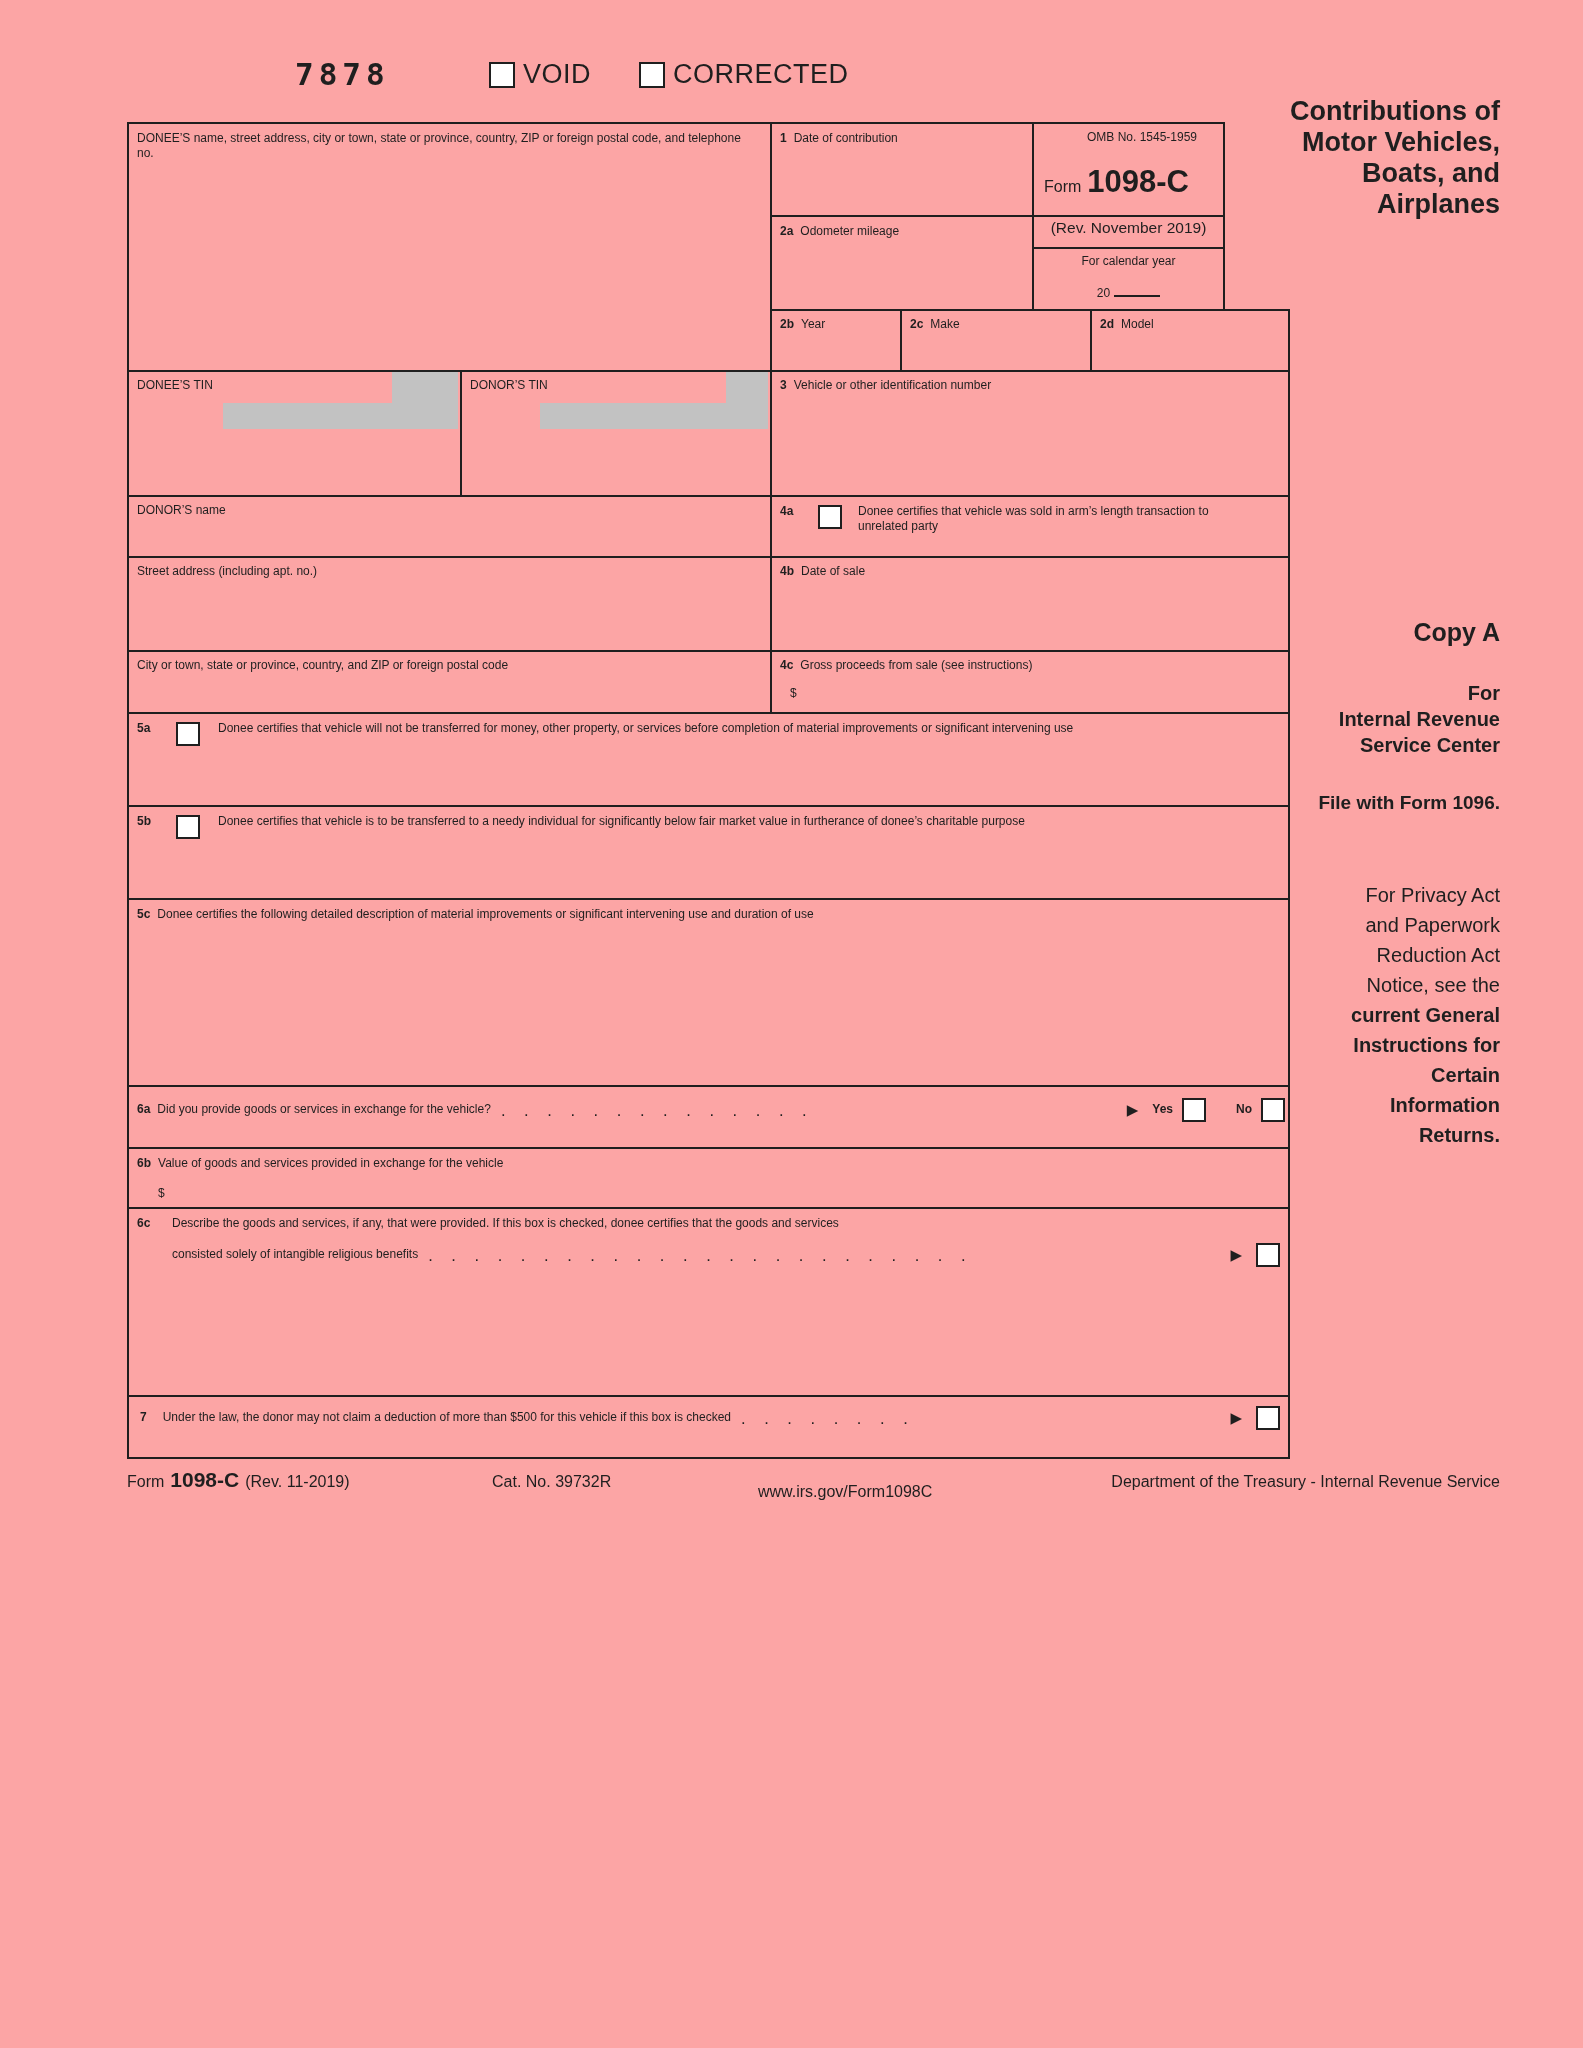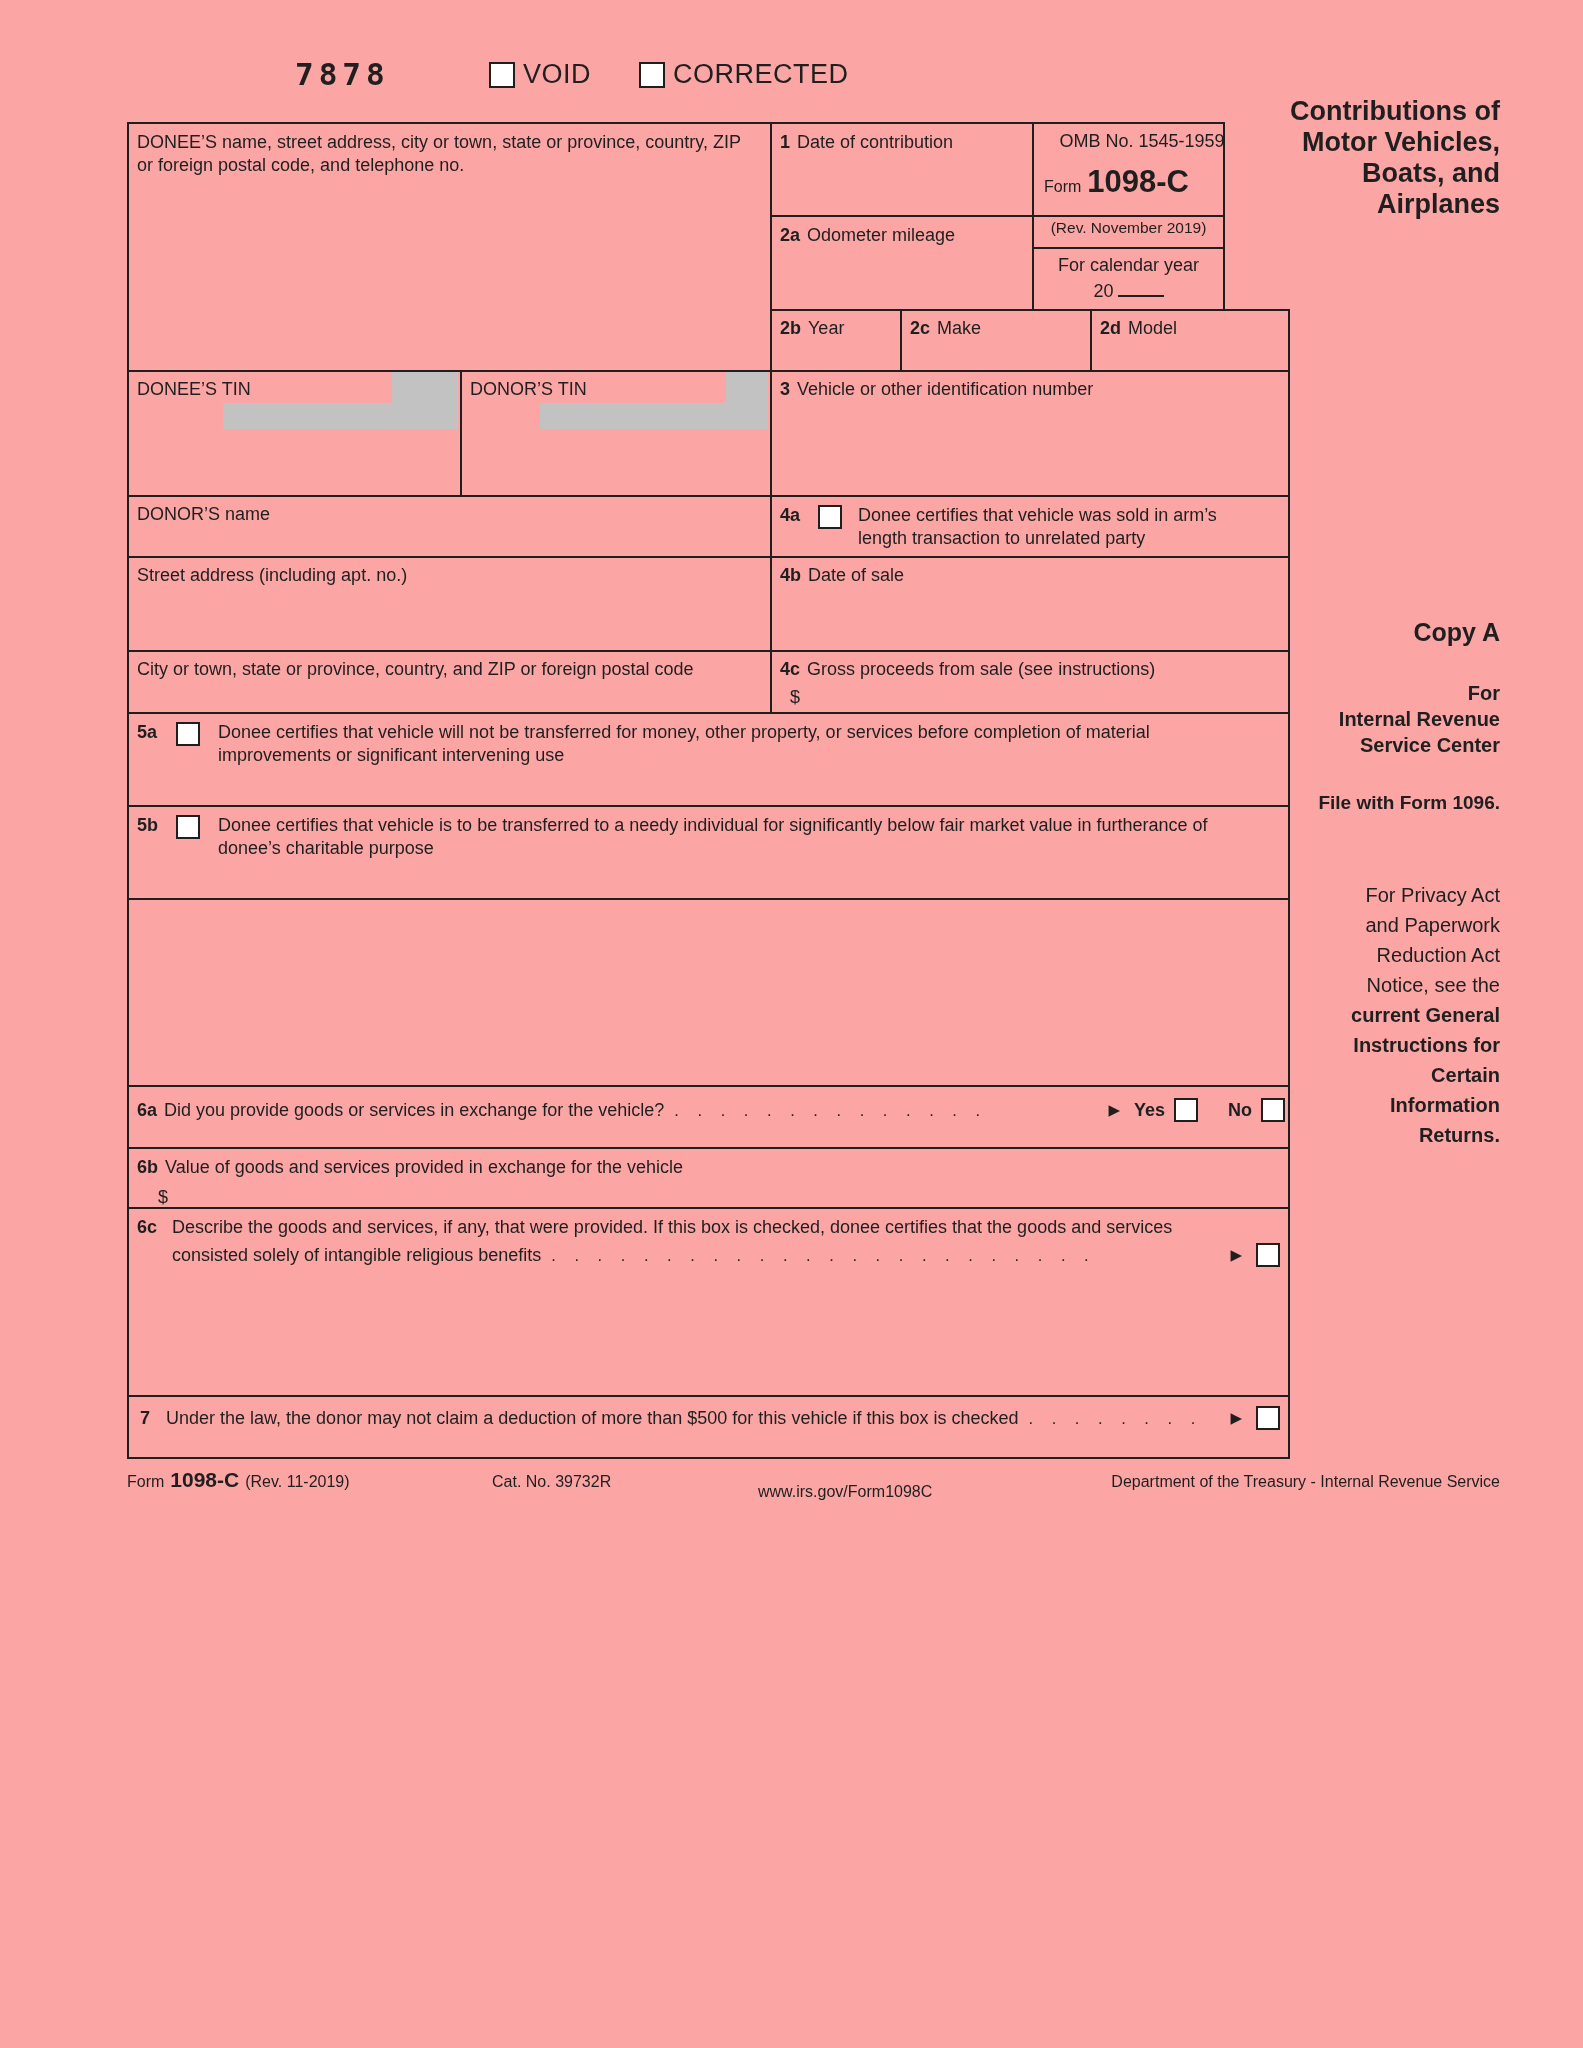--- a/index.html
+++ b/index.html
@@ -1,21 +1,21 @@
 <!DOCTYPE html>
 <html><head>
 <meta charset="utf-8">
 <style>
   html,body{margin:0;padding:0;background:#ffffff;}
   .page{position:relative;width:1583px;height:2048px;background:#fca5a5;overflow:hidden;
         font-family:"Liberation Sans",sans-serif;color:#1f1f1f;}
   .abs{position:absolute;}
   .hl,.vl{position:absolute;background:#1f1f1f;}
   .shade{position:absolute;background:#c2c2c2;}
-  .lbl{font-size:18px;line-height:1.27;}
+  .lbl{font-size:12px;line-height:1.27;}
   .sm{font-size:15.5px;}
   .ml{margin-left:7px;}
   .cb{position:absolute;width:24px;height:24px;border:2px solid #1f1f1f;background:#fff;box-sizing:border-box;}
   .cbL{width:26px;height:26px;}
   .cbi{width:24px;height:24px;border:2px solid #1f1f1f;background:#fff;box-sizing:border-box;display:inline-block;flex:none;}
   .flexrow{display:flex;align-items:center;}
   .dots{flex:1;overflow:hidden;white-space:nowrap;word-spacing:14px;margin:0 10px;font-size:16.5px;}
   .arr{font-size:15px;margin-right:14px;flex:none;}
   .nowrap{white-space:nowrap;}
   .prn{font-family:"DejaVu Sans Mono",monospace;font-weight:600;font-size:31px;letter-spacing:5px;}
@@ -115,20 +115,21 @@
   <div class="abs lbl" style="left:790px;top:686px;">$</div>
 
   <b class="abs lbl" style="left:137px;top:721px;">5a</b>
   <span class="cb" style="left:176px;top:722px;"></span>
   <div class="abs lbl" style="left:218px;top:721px;width:960px;">Donee certifies that vehicle will not be transferred for money, other property, or services before completion of material improvements or significant intervening use</div>
 
   <b class="abs lbl" style="left:137px;top:814px;">5b</b>
   <span class="cb" style="left:176px;top:815px;"></span>
   <div class="abs lbl" style="left:218px;top:814px;width:1035px;">Donee certifies that vehicle is to be transferred to a needy individual for significantly below fair market value in furtherance of donee’s charitable purpose</div>
 
+  <div class="abs lbl" style="left:137px;top:907px;width:1140px;"><b>5c</b><span class="ml">Donee certifies the following detailed description of material improvements or significant intervening use and duration of use</span></div>
 
   <div class="abs flexrow" style="left:137px;top:1094px;width:1148px;height:32px;">
     <b class="lbl">6a</b>
     <span class="lbl ml nowrap">Did you provide goods or services in exchange for the vehicle?</span>
     <span class="dots">. . . . . . . . . . . . . .</span>
     <span class="arr">▶</span>
     <b class="lbl" style="margin-right:9px;">Yes</b>
     <span class="cbi"></span>
     <b class="lbl" style="margin:0 9px 0 30px;">No</b>
     <span class="cbi"></span>

